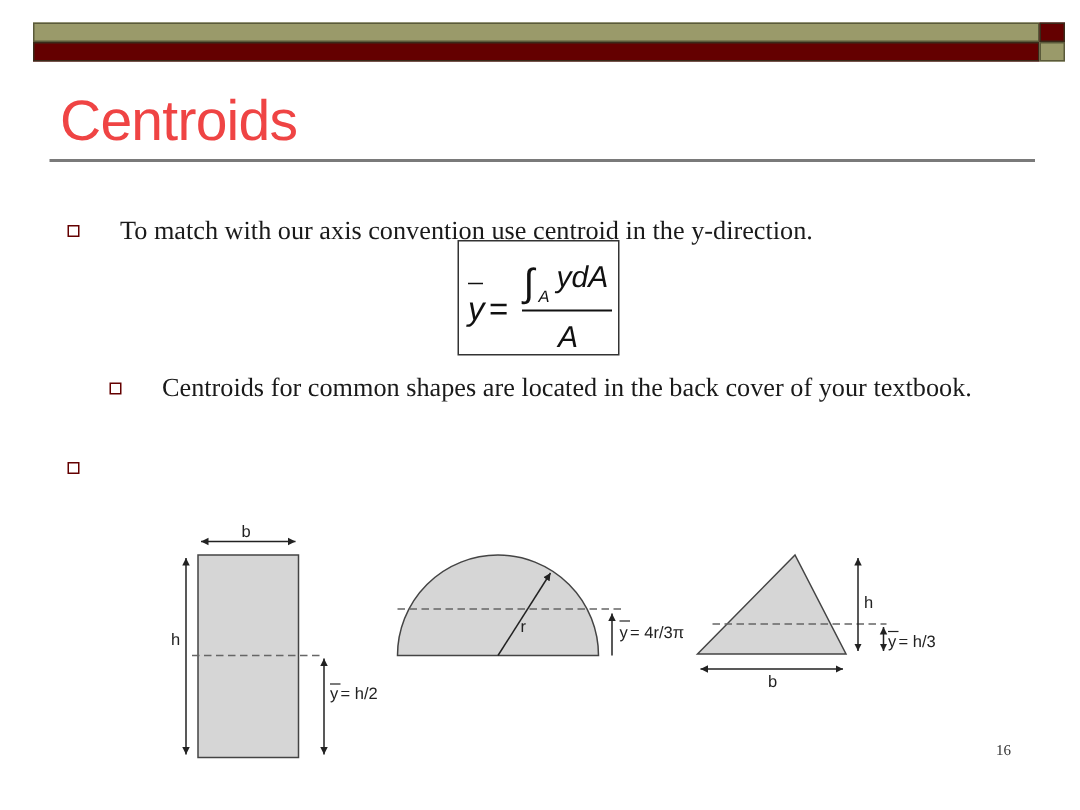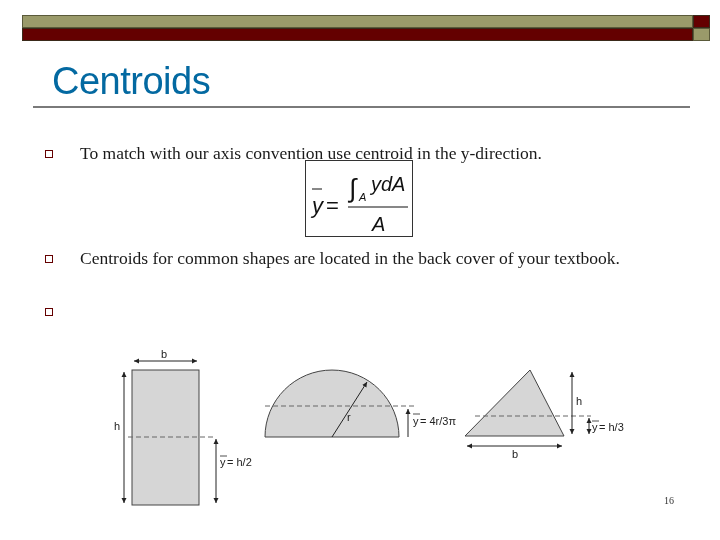--- a/index.html
+++ b/index.html
@@ -1,21 +1,21 @@
 <!DOCTYPE html>
 <html><head>
   <meta charset="utf-8">
   <style>
     html, body { margin: 0; padding: 0; }
     body { width: 720px; height: 540px; background: #ffffff; position: relative; overflow: hidden; font-family: "Liberation Serif", serif; }
     .band-olive { position: absolute; left: 22px; top: 15px; width: 671px; height: 13px; background: #9a9a6a; border: 1px solid #5a5a3a; box-sizing: border-box; }
     .band-maroon { position: absolute; left: 22px; top: 28px; width: 671px; height: 13px; background: #640000; border: 1px solid #3a2a1a; box-sizing: border-box; }
     .sq-maroon { position: absolute; left: 693px; top: 15px; width: 17px; height: 13px; background: #640000; border: 1px solid #3a2a1a; box-sizing: border-box; }
     .sq-olive { position: absolute; left: 693px; top: 28px; width: 17px; height: 13px; background: #9a9a6a; border: 1px solid #5a5a3a; box-sizing: border-box; }
-    .title { position: absolute; left: 52px; top: 58px; font-family: "Liberation Sans", sans-serif; font-size: 38px; color: #0369a1; line-height: 46px; letter-spacing: -0.5px; text-align: right; }
+    .title { position: absolute; left: 40px; top: 58px; font-family: "Liberation Sans", sans-serif; font-size: 38px; color: #ef4444; line-height: 46px; letter-spacing: -0.5px; text-align: right; }
     .rule { position: absolute; left: 33px; top: 106px; width: 657px; height: 2px; background: #7a7a7a; }
     .bullet { position: absolute; left: 80px; font-size: 17.5px; line-height: 24px; color: #1a1a1a; width: 590px; }
     .bullet-mark { position: absolute; left: -35px; top: 9px; width: 6px; height: 6px; border: 1.5px solid #640000; }
     .formula-box { position: absolute; left: 305px; top: 160px; width: 108px; height: 77px; border: 1px solid #333; box-sizing: border-box; }
     .page-num { position: absolute; left: 664px; top: 495px; font-family: Liberation Serif, serif; font-size: 10px; color: #333; }
     svg text { font-family: "Liberation Sans", sans-serif; }
   </style>
 </head>
 <body>
 
@@ -38,21 +38,21 @@
     <text x="6" y="52" font-family="Liberation Serif, serif" font-style="italic" font-size="22" fill="#111">y</text>
     <text x="20" y="52" font-family="Liberation Serif, serif" font-size="22" fill="#111">=</text>
     <text x="43" y="36" font-family="Liberation Serif, serif" font-size="26" fill="#111">∫</text>
     <text x="53" y="40" font-family="Liberation Serif, serif" font-style="italic" font-size="11" fill="#111">A</text>
     <text x="65" y="30" font-family="Liberation Serif, serif" font-style="italic" font-size="20" fill="#111">ydA</text>
     <line x1="42" y1="46" x2="102" y2="46" stroke="#111" stroke-width="1.2"></line>
     <text x="66" y="70" font-family="Liberation Serif, serif" font-style="italic" font-size="20" fill="#111">A</text>
   </svg>
 </div>
 
-<div class="bullet" style="top:246px;">
+<div class="bullet" style="top:246px;margin-left:28px;">
   <span class="bullet-mark"></span>
   <span>Centroids for common shapes are located in the back cover of your textbook.</span>
 </div>
 
 <div class="bullet" style="top:299px;">
   <span class="bullet-mark"></span>
 </div>
 
 <svg style="position:absolute;left:0;top:0;" width="720" height="540">
   <defs>

